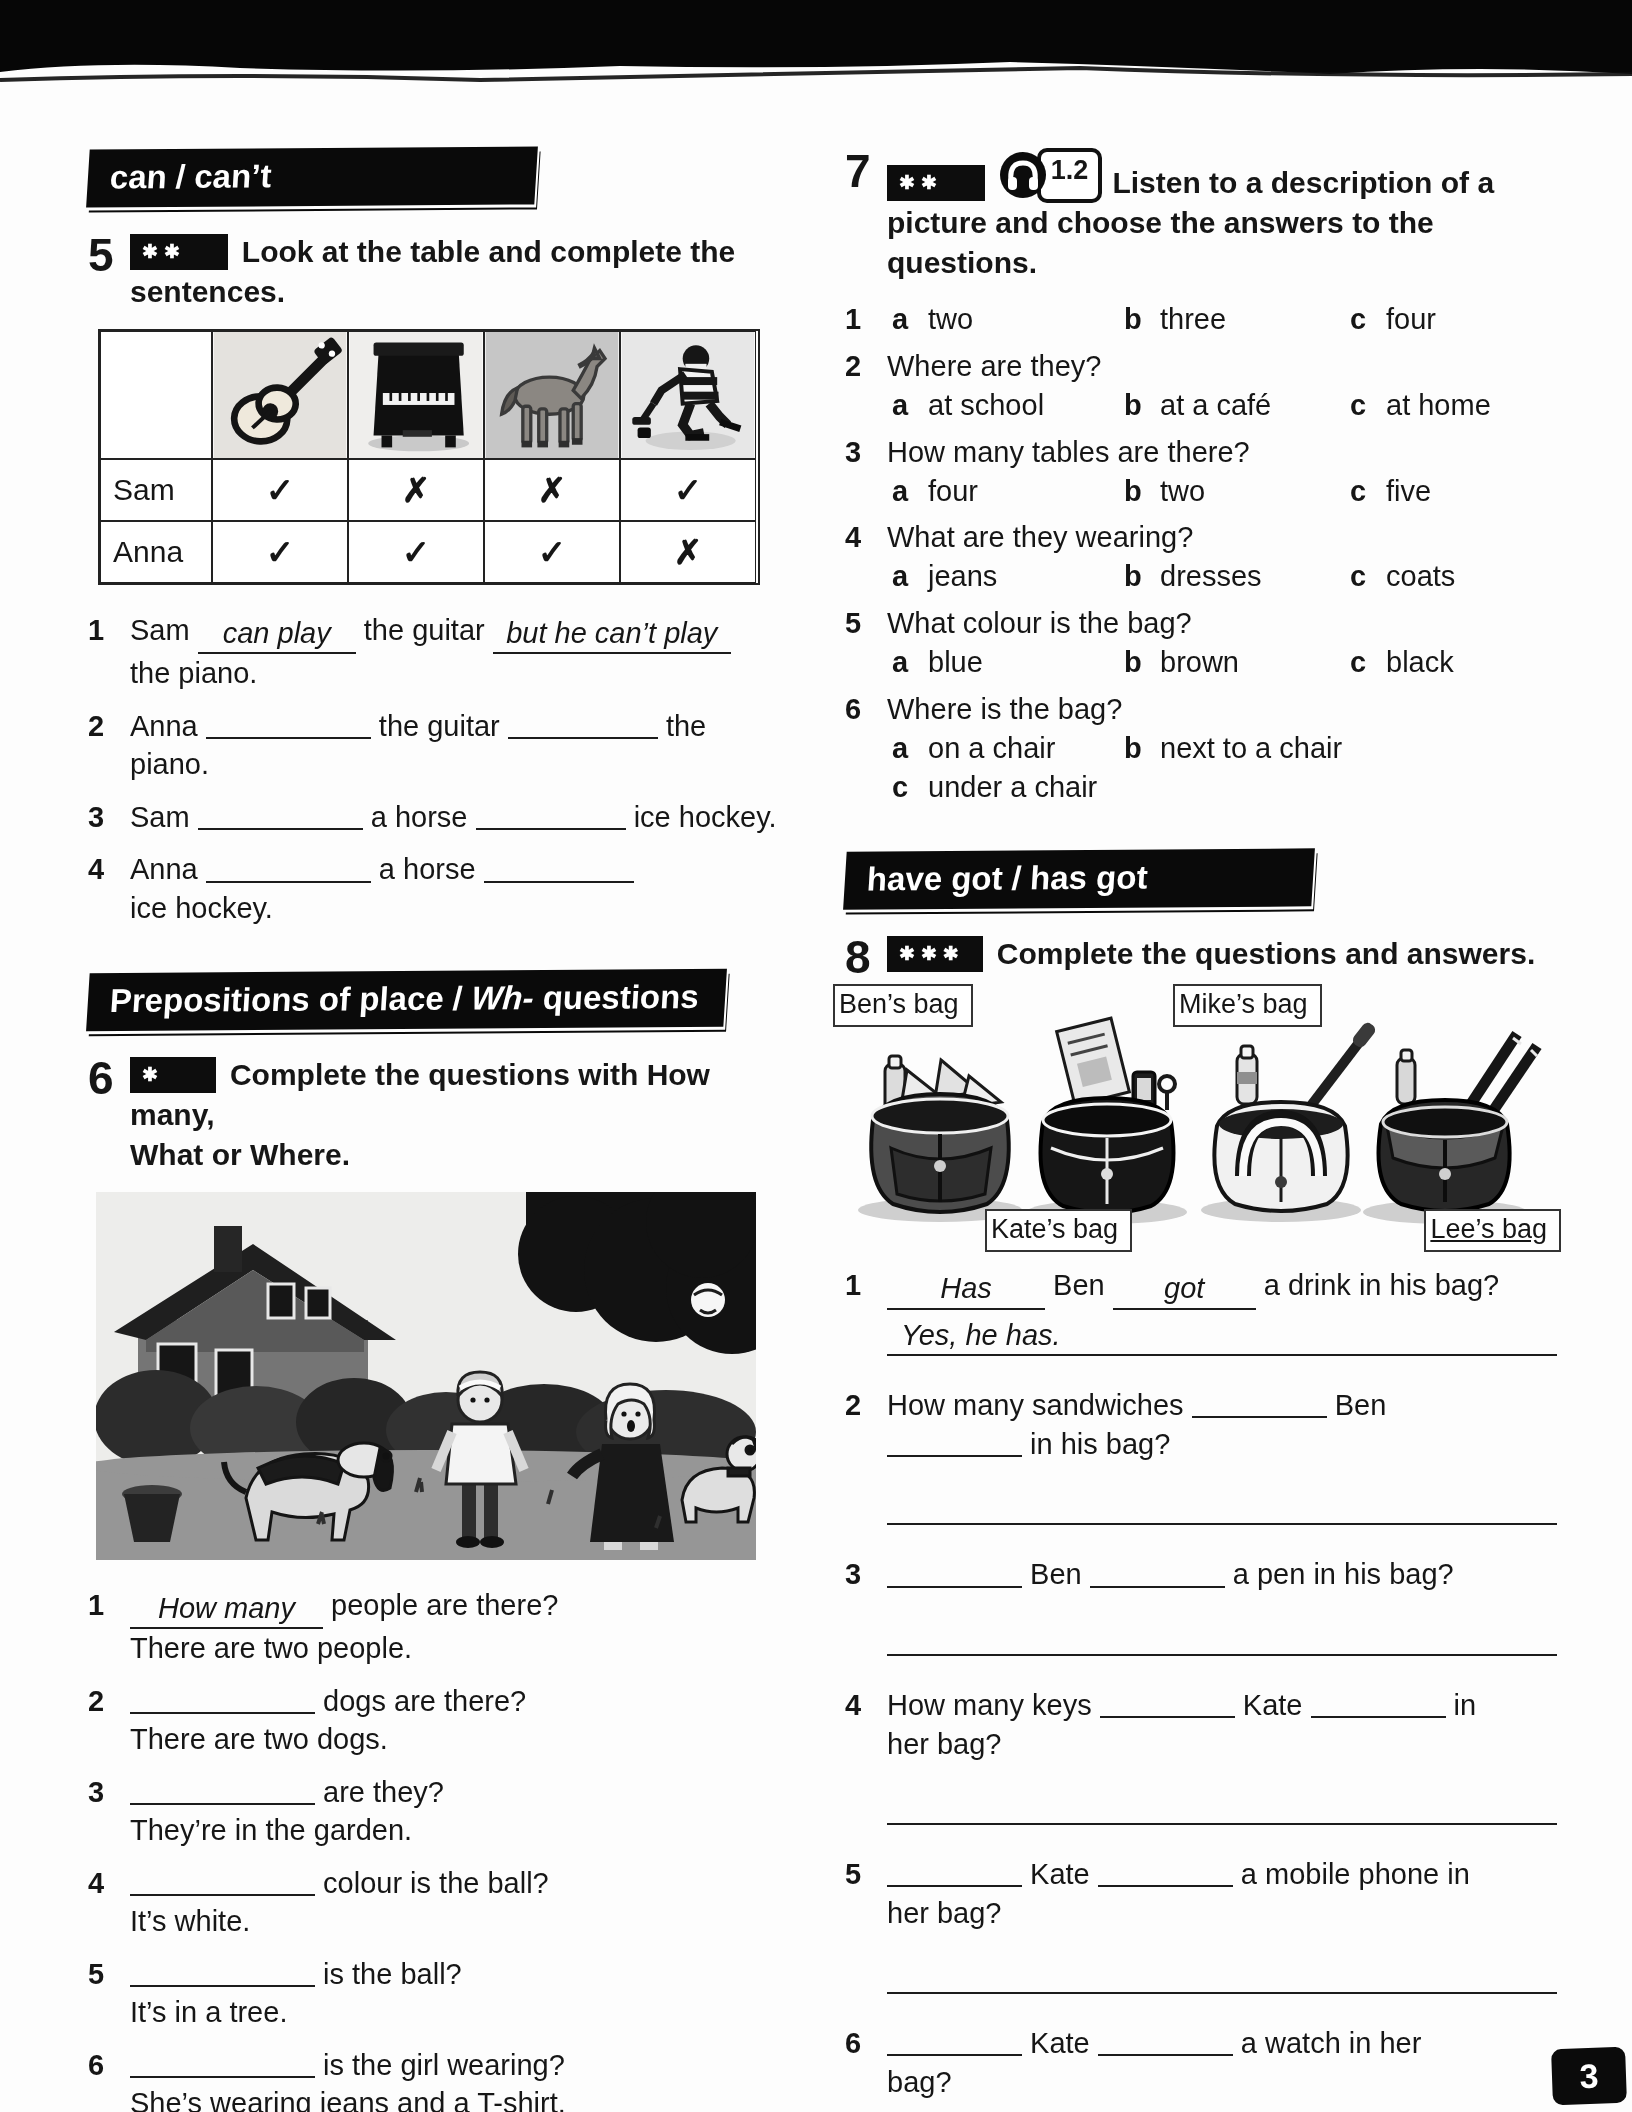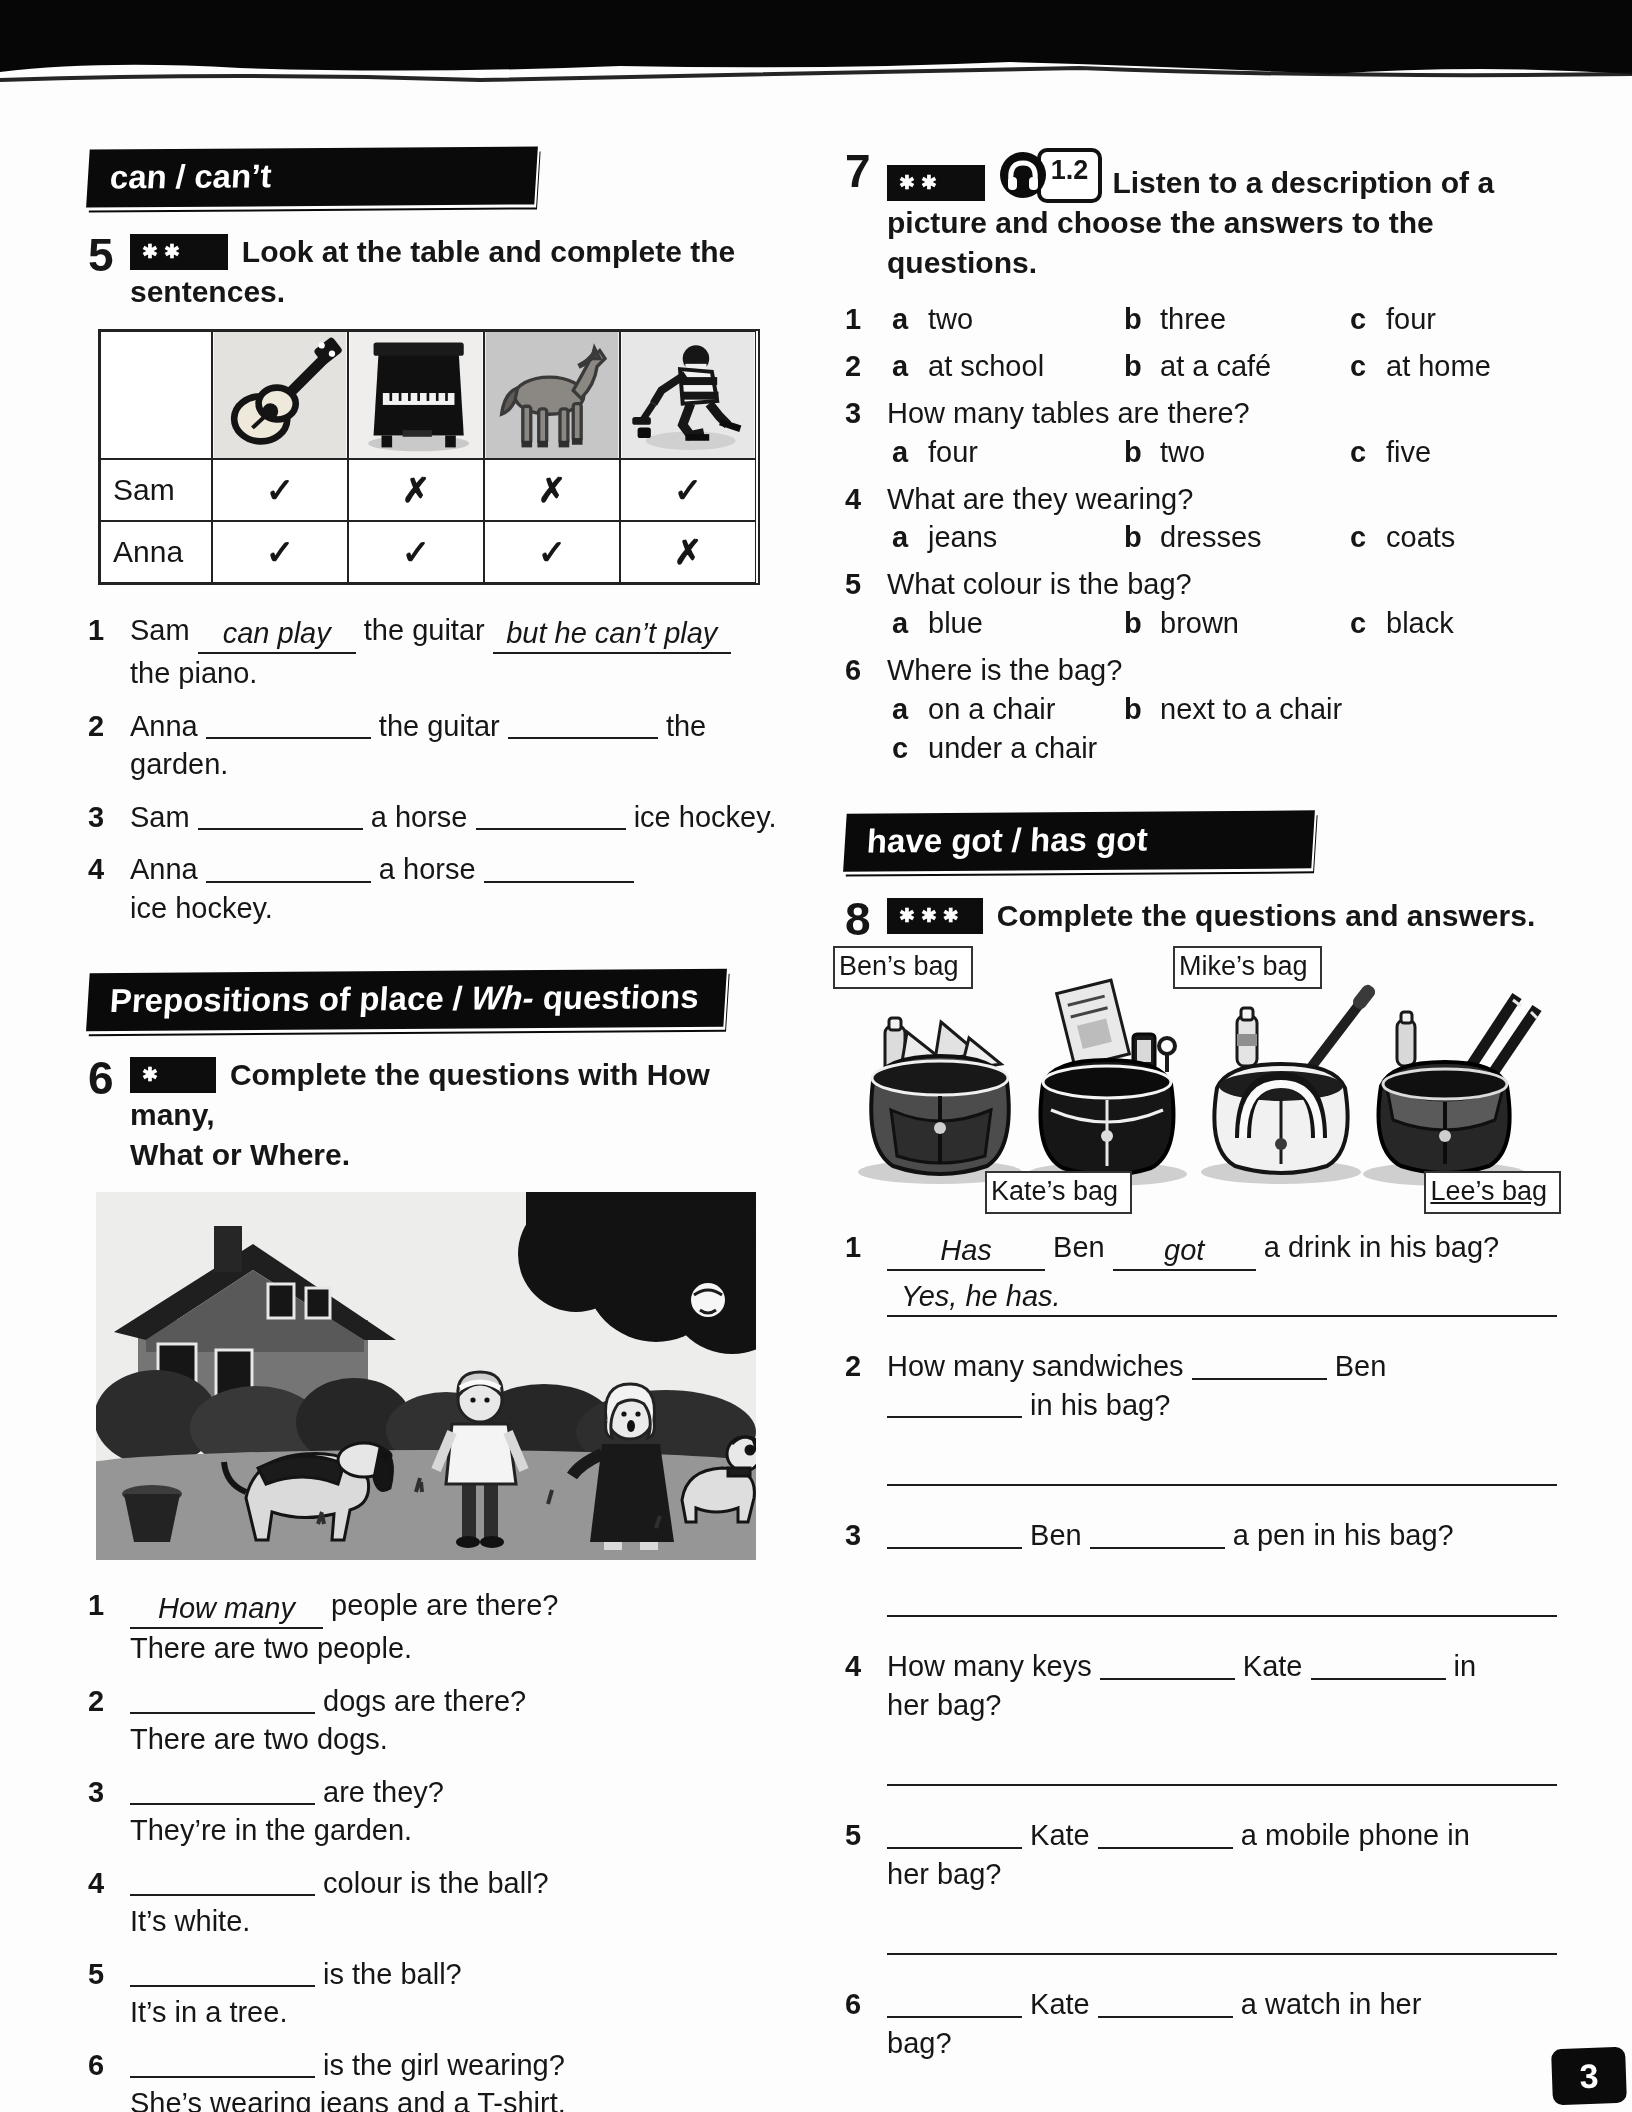--- a/index.html
+++ b/index.html
@@ -239,21 +239,21 @@
     </div>
   </div>
   <div class="item">
     <div class="inum">2</div>
     <div class="ibody">
       <span>Anna</span>
       <span class="blank w165"></span>
       <span>the guitar</span>
       <span class="blank w150"></span>
       <span>the</span><br>
-      <span>garden.</span>
+      <span>piano.</span>
     </div>
   </div>
   <div class="item">
     <div class="inum">3</div>
     <div class="ibody">
       <span>Sam</span>
       <span class="blank w165"></span>
       <span>a horse</span>
       <span class="blank w150"></span>
       <span>ice hockey.</span>
@@ -462,20 +462,21 @@
         <div class="opt">
             <span class="optletter">c</span>
             <span>four</span>
           </div>
       </div>
     </div>
   </div>
   <div class="q7 item">
     <div class="inum">2</div>
     <div class="ibody">
+      <div class="qline">Where are they?</div>
       <div class="opts">
         <div class="opt">
             <span class="optletter">a</span>
             <span>at school</span>
           </div>
         <div class="opt">
             <span class="optletter">b</span>
             <span>at a café</span>
           </div>
         <div class="opt">

